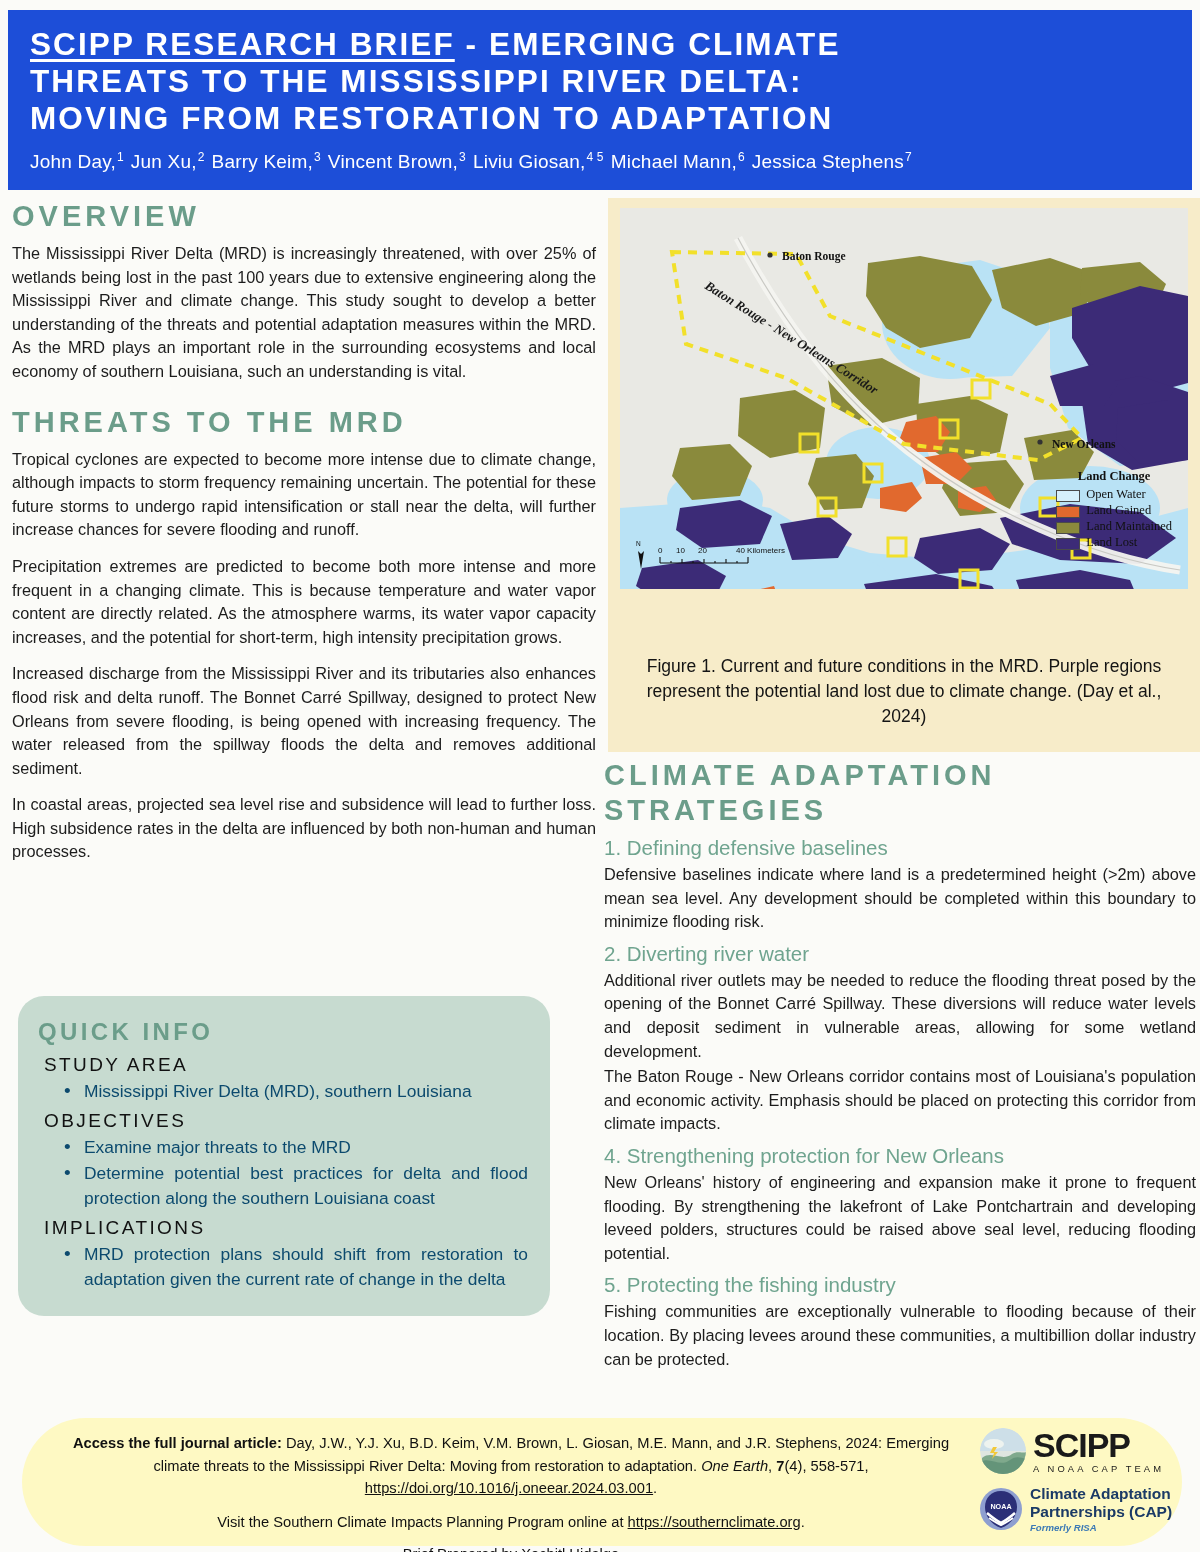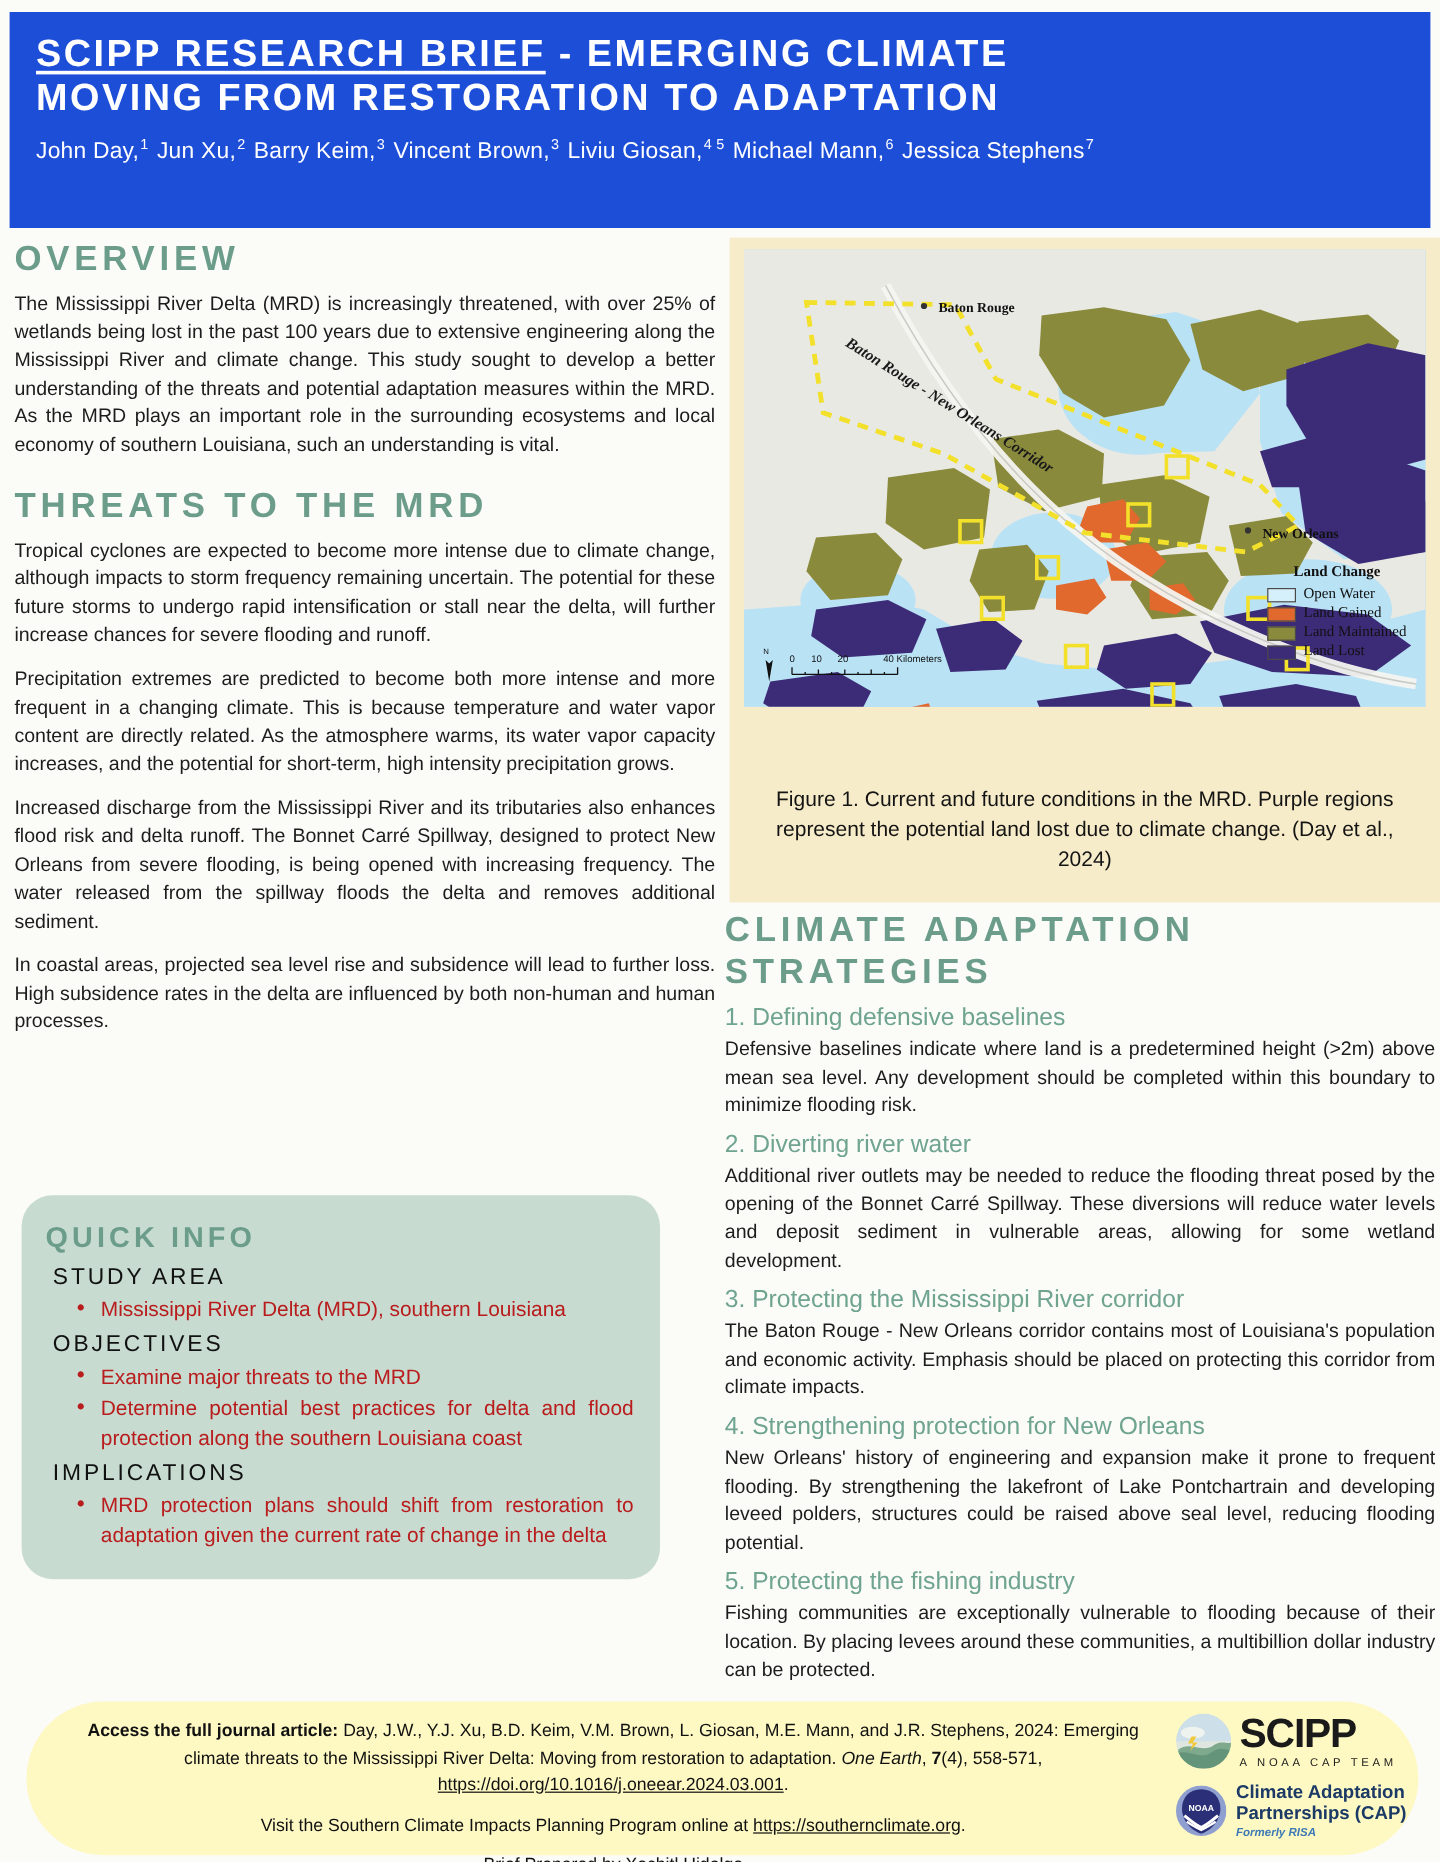--- a/index.html
+++ b/index.html
@@ -67,21 +67,21 @@
     color: #6b9d8a; font-size: 24px; font-weight: bold;
     letter-spacing: 3.4px; text-transform: uppercase; margin-bottom: 8px;
   }
   .qi-sub {
     color: #111; font-size: 19px; letter-spacing: 2.4px;
     text-transform: uppercase; margin: 6px 0 3px 6px;
   }
   .qi-list { list-style: none; margin: 0 0 4px 0; }
   .qi-list li {
     position: relative; font-size: 17.4px; line-height: 25px;
-    color: #b91c1c; text-align: justify;
+    color: #0c4a6e; text-align: justify;
     padding-left: 46px; margin-bottom: 1px;
   }
   .qi-list li::before {
     content: "•"; position: absolute; left: 26px; top: -1px; font-size: 19px;
   }
 
   
   .fig-panel {
     position: absolute; left: 608px; top: 198px; width: 592px; height: 554px;
     background: #f7ecc9;
@@ -150,20 +150,21 @@
   .scalebar { position: absolute; left: 12px; bottom: 10px; font-family: "Liberation Sans", sans-serif; }
 </style>
 </head>
 <body>
 
 <div class="page">
 
   <div class="header">
     <div class="title">
       <span class="u">SCIPP RESEARCH BRIEF</span><span> - EMERGING CLIMATE</span>
+      <span class="t-line2">THREATS TO THE MISSISSIPPI RIVER DELTA:</span>
       <span class="t-line3">MOVING FROM RESTORATION TO ADAPTATION</span>
     </div>
     <div class="authors" id="authors"><span>John Day,</span><sup>1</sup><span>Jun Xu,</span><sup>2</sup><span>Barry Keim,</span><sup>3</sup><span>Vincent Brown,</span><sup>3</sup><span>Liviu Giosan,</span><sup>4 5</sup><span>Michael Mann,</span><sup>6</sup><span>Jessica Stephens</span><sup>7</sup></div>
   </div>
 
   <div class="left-col">
     <h2 class="sect">OVERVIEW</h2>
     <p class="body-p">The Mississippi River Delta (MRD) is increasingly threatened, with over 25% of wetlands being lost in the past 100 years due to extensive engineering along the Mississippi River and  climate change. This study sought to develop a better understanding of the threats and potential adaptation measures within the MRD. As the MRD plays an important role in the surrounding ecosystems and local economy of southern Louisiana, such an understanding is vital.</p>
 
     <h2 class="sect sect-threats">THREATS TO THE MRD</h2>
@@ -310,21 +311,20 @@
   <div class="right-col">
     <h2 class="sect-cas">
       <span>CLIMATE ADAPTATION</span><br>
       <span>STRATEGIES</span>
     </h2>
     <div id="strategy-list">
         <div class="strat-h">1. Defining defensive baselines</div>
         <p class="strat-p">Defensive baselines indicate where land is a predetermined height (&gt;2m) above mean sea level. Any development should be completed within this boundary to minimize flooding risk.</p>
         <div class="strat-h">2. Diverting river water</div>
         <p class="strat-p">Additional river outlets may be needed to reduce the flooding threat posed by the opening of the Bonnet Carré Spillway.  These diversions will reduce water levels and deposit sediment in vulnerable areas, allowing for some wetland development.</p>
-        <div class="strat-h">3. Protecting the Mississippi River corridor</div>
         <p class="strat-p">The Baton Rouge - New Orleans corridor contains most of Louisiana's population and economic activity. Emphasis should be placed on protecting this corridor from climate impacts.</p>
         <div class="strat-h">4. Strengthening protection for New Orleans</div>
         <p class="strat-p">New Orleans' history of engineering and expansion make it prone to frequent flooding. By strengthening the lakefront of Lake Pontchartrain and developing leveed polders, structures could be raised above seal level, reducing flooding potential.</p>
         <div class="strat-h">5. Protecting the fishing industry</div>
         <p class="strat-p">Fishing communities are exceptionally vulnerable to flooding because of their location. By placing levees around these communities, a multibillion dollar industry can be protected.</p>
       </div>
   </div>
 
   <div class="footer">
     <div class="foot-text">

